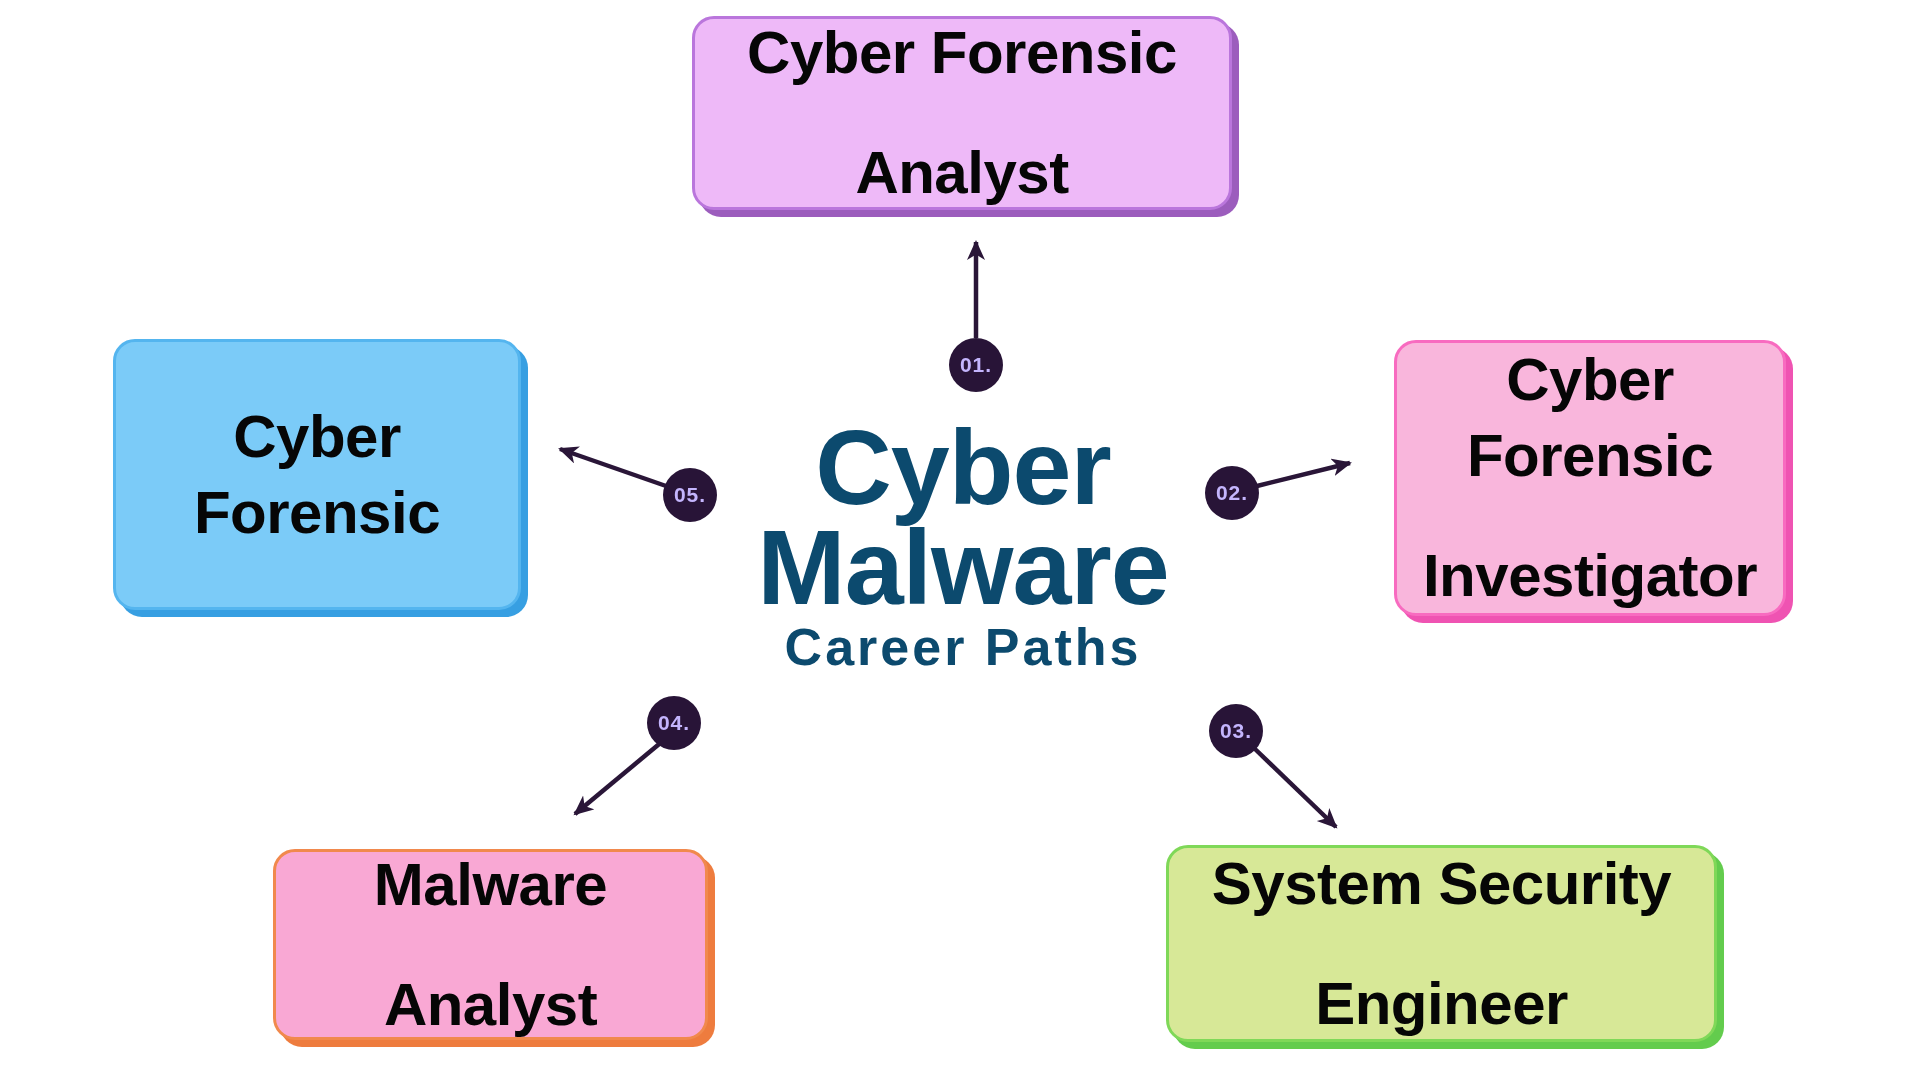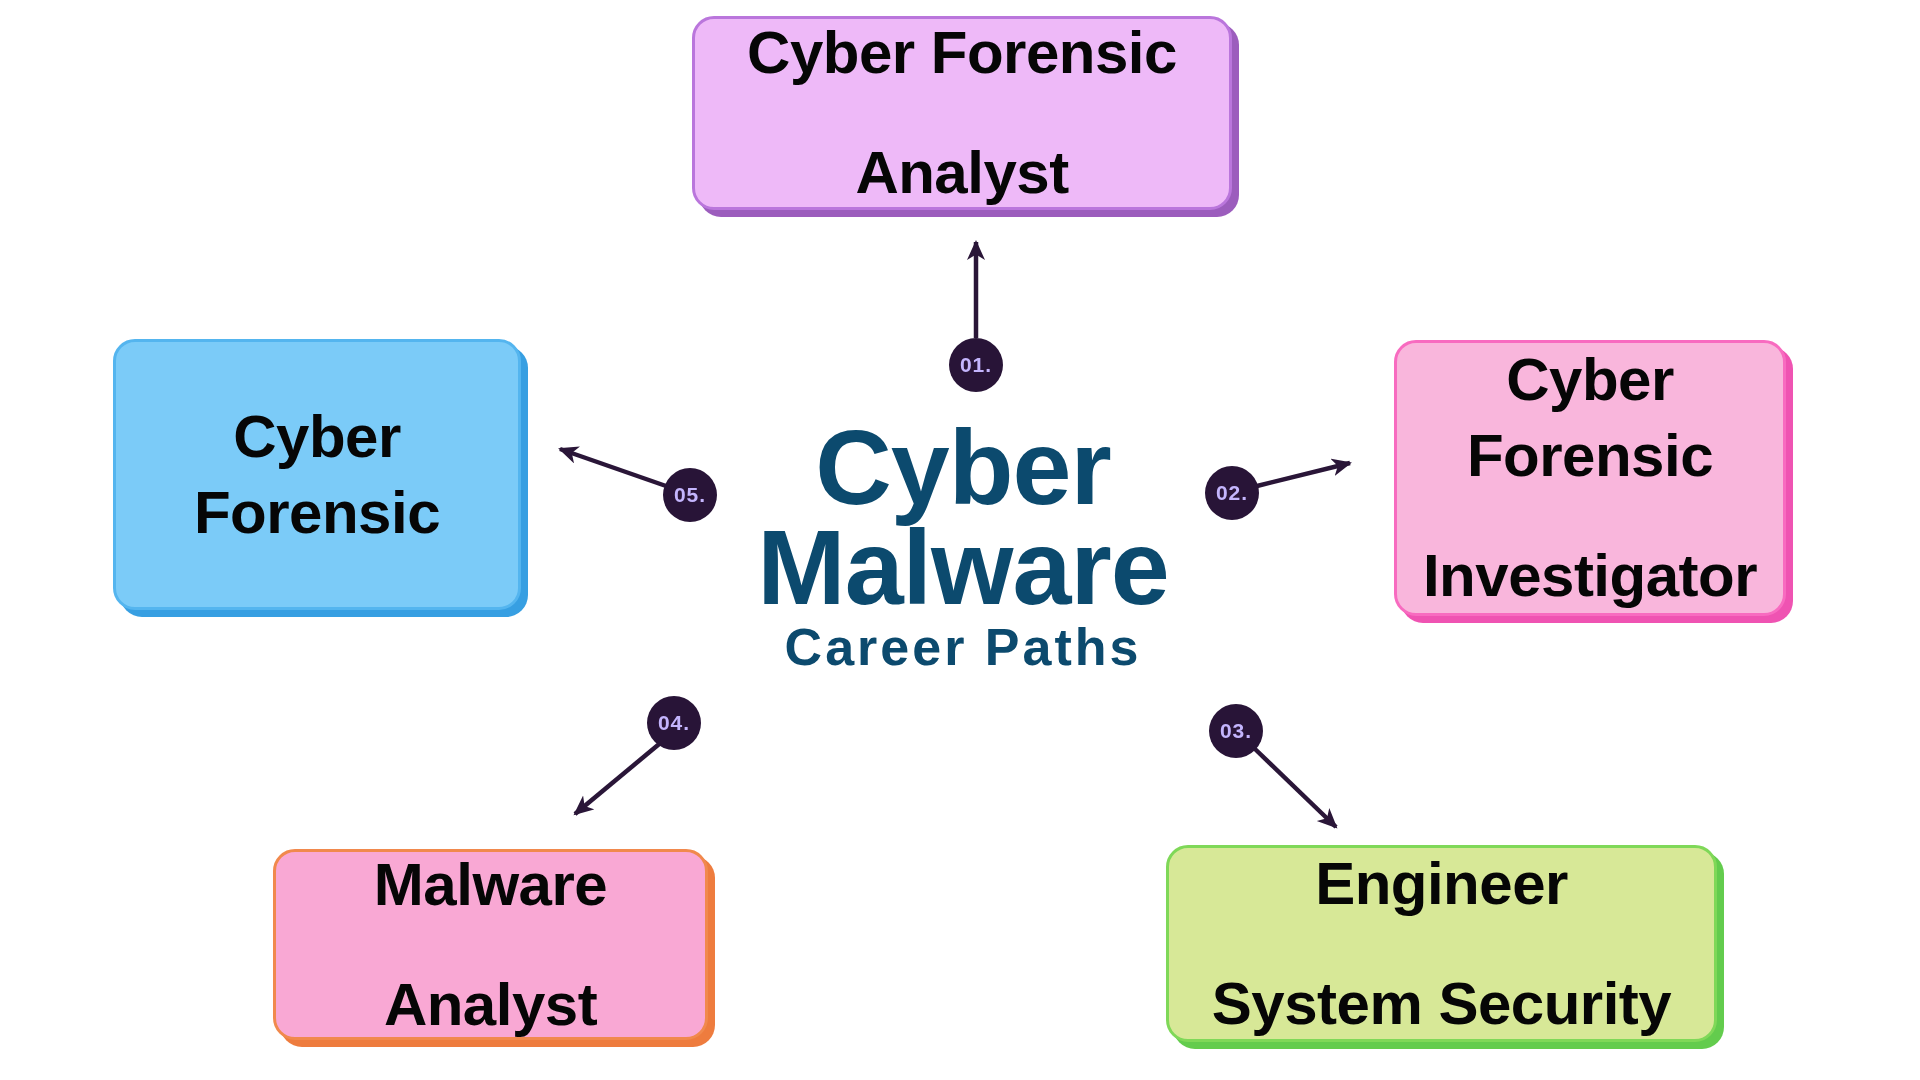--- a/index.html
+++ b/index.html
@@ -64,22 +64,22 @@
     <span>Cyber Forensic</span>
     <span>Analyst</span>
   </div>
 
   <div class="node box-investigator">
     <span>Cyber Forensic</span>
     <span>Investigator</span>
   </div>
 
   <div class="node box-engineer">
+    <span>System Security</span>
     <span>Engineer</span>
-    <span>System Security</span>
   </div>
 
   <div class="node box-malware">
     <span>Malware</span>
     <span>Analyst</span>
   </div>
 
   <div class="node box-consultant">
     <span>Cyber Forensic</span>
   </div>

